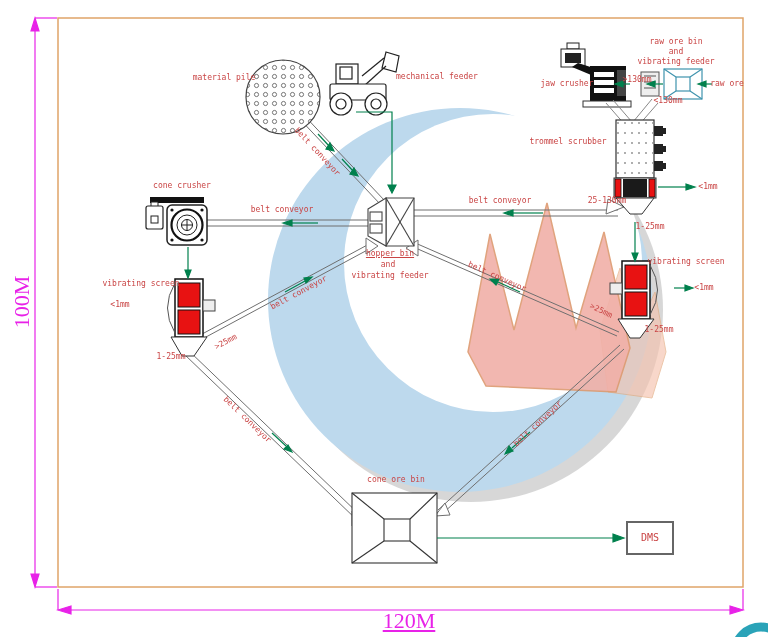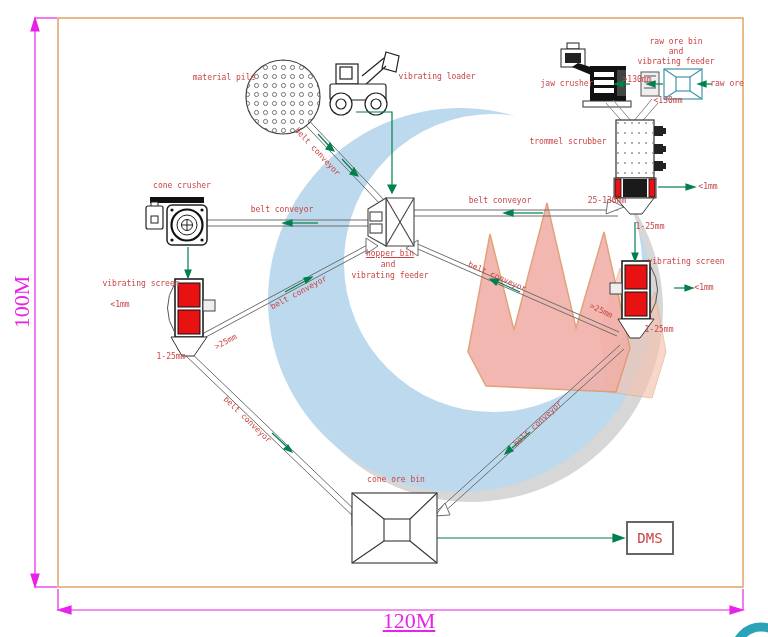--- a/index.html
+++ b/index.html
@@ -255,21 +255,21 @@
     <line x1="285" y1="292" x2="305" y2="281"></line>
         <polygon points="312,277 306,283 304,278"></polygon>
     <line x1="272" y1="433" x2="286" y2="446"></line>
         <polygon points="292,452 284,449 288,445"></polygon>
     <line x1="530" y1="432" x2="512" y2="448"></line>
         <polygon points="505,454 509,446 513,451"></polygon>
   </g>
 </svg>
 
 <span class="lbl" style="left:224px;top:78px;">material pile</span>
-<span class="lbl" style="left:437px;top:77px;">vibrating loader</span>
+<span class="lbl" style="left:437px;top:77px;">mechanical feeder</span>
 <span class="lbl" style="left:556px;top:84px;margin-left:11px;">jaw crusher</span>
 
 <span class="lbl" style="left:676px;top:42px;text-align:right;">raw ore bin</span>
 <span class="lbl" style="left:676px;top:52px;">and</span>
 <span class="lbl" style="left:676px;top:62px;">vibrating feeder</span>
 <span class="lbl" style="left:727px;top:84px;">raw ore</span>
 
 <span class="lbl" style="left:637px;top:80px;">&gt;130mm</span>
 <span class="lbl" style="left:668px;top:101px;">&lt;130mm</span>
 <span class="lbl" style="left:568px;top:142px;">trommel scrubber</span>
@@ -295,18 +295,18 @@
 <span class="lbl" style="left:120px;top:305px;">&lt;1mm</span>
 <span class="lbl" style="left:171px;top:357px;">1-25mm</span>
 <span class="lbl" style="left:226px;top:342px;transform:translate(-50%,-50%) rotate(-28deg);">&gt;25mm</span>
 
 <span class="lbl" style="left:686px;top:262px;">vibrating screen</span>
 <span class="lbl" style="left:704px;top:288px;">&lt;1mm</span>
 <span class="lbl" style="left:659px;top:330px;">1-25mm</span>
 <span class="lbl" style="left:601px;top:311px;transform:translate(-50%,-50%) rotate(26deg);">&gt;25mm</span>
 
 <span class="lbl" style="left:396px;top:480px;">cone ore bin</span>
-<span class="lbl" style="left:650px;top:538px;font-size:14px;">DMS</span>
+<span class="lbl" style="left:650px;top:538px;font-size:10px;">DMS</span>
 
 <span class="dim" style="left:22px;top:302px;transform:translate(-50%,-50%) rotate(-90deg);">100M</span>
 <span class="dim" style="left:409px;top:621px;text-decoration:underline;">120M</span>
 
 </div>
 
 </body></html>

